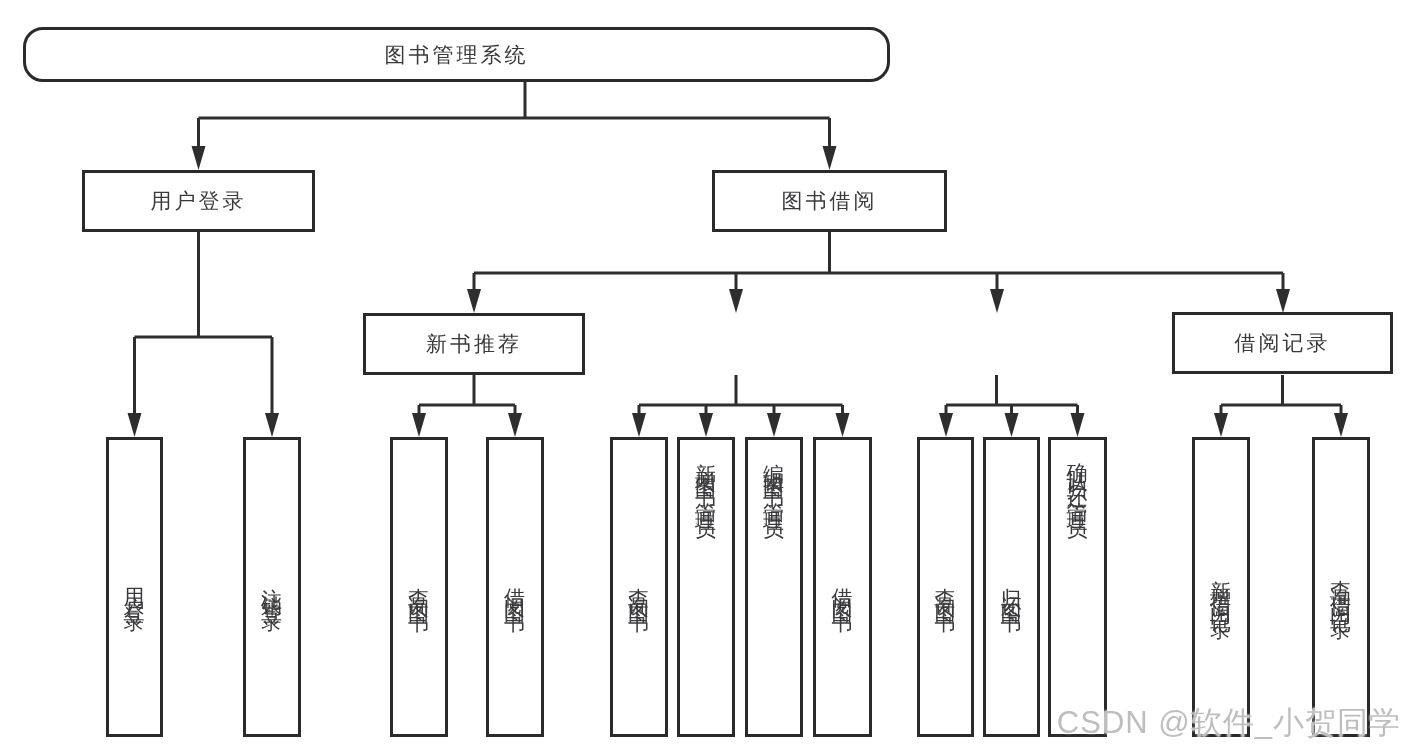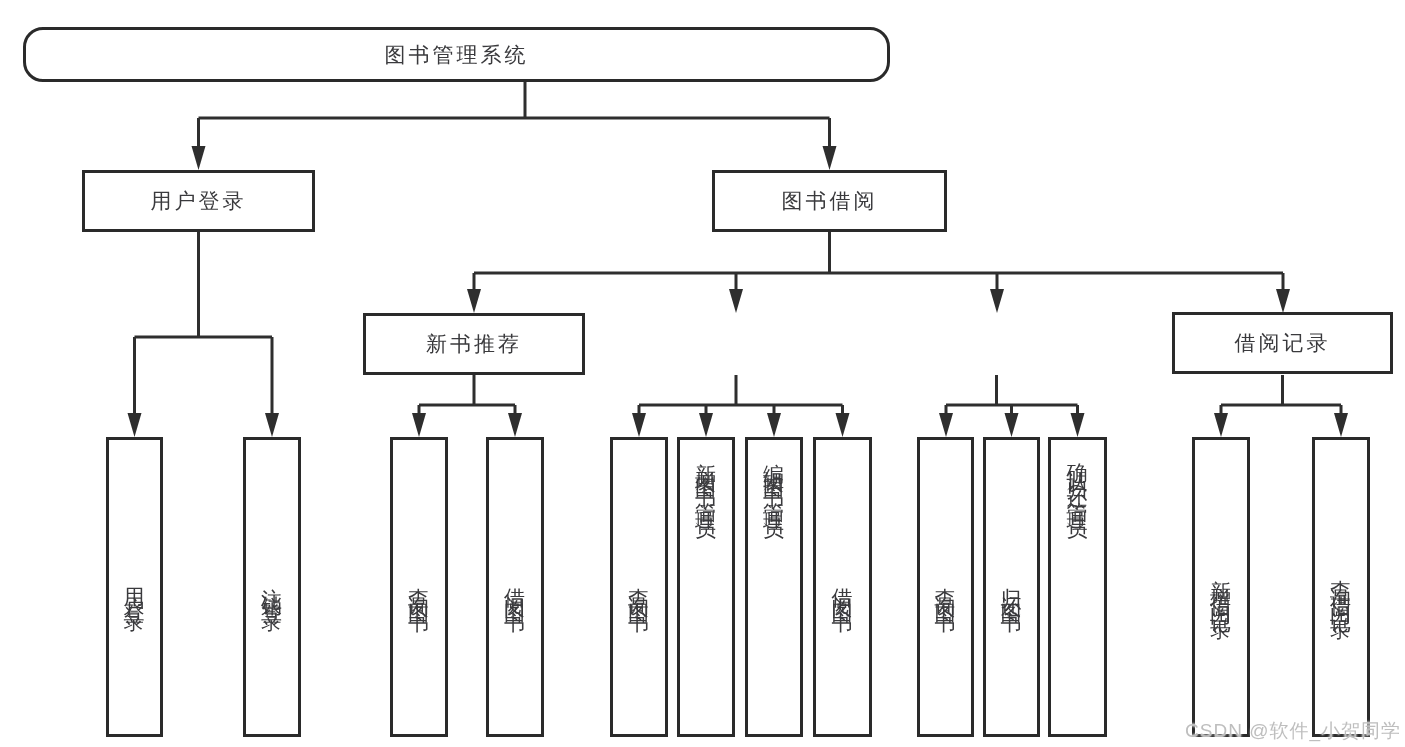--- a/index.html
+++ b/index.html
@@ -61,21 +61,21 @@
     font-size: 21px;
     letter-spacing: 8px;
     line-height: 1.1;
     color: #3a3a3d;
     white-space: nowrap;
   }
   .watermark {
     position: absolute;
     right: 4px;
     bottom: 3px;
-    font-size: 19px;
+    font-size: 31px;
     letter-spacing: 1px;
     color: rgba(186, 186, 186, 0.95);
     text-shadow: 0 0 3px #ffffff, 0 0 2px #ffffff;
     z-index: 5;
     white-space: nowrap;
   }
 </style>
 </head>
 <body>
 

